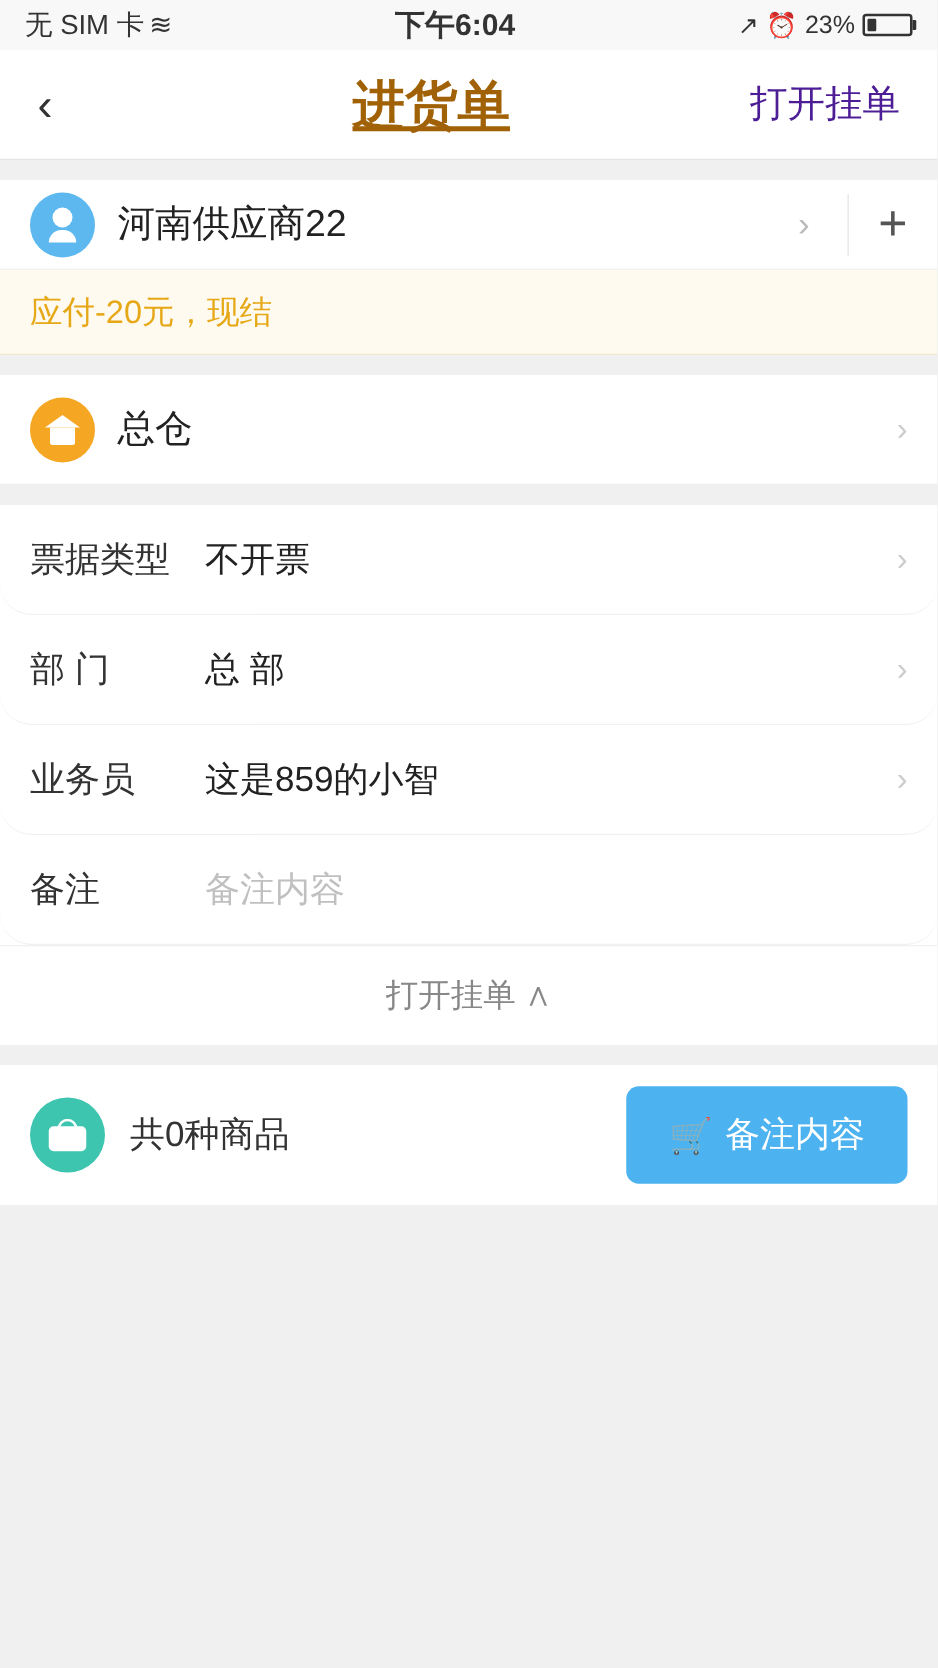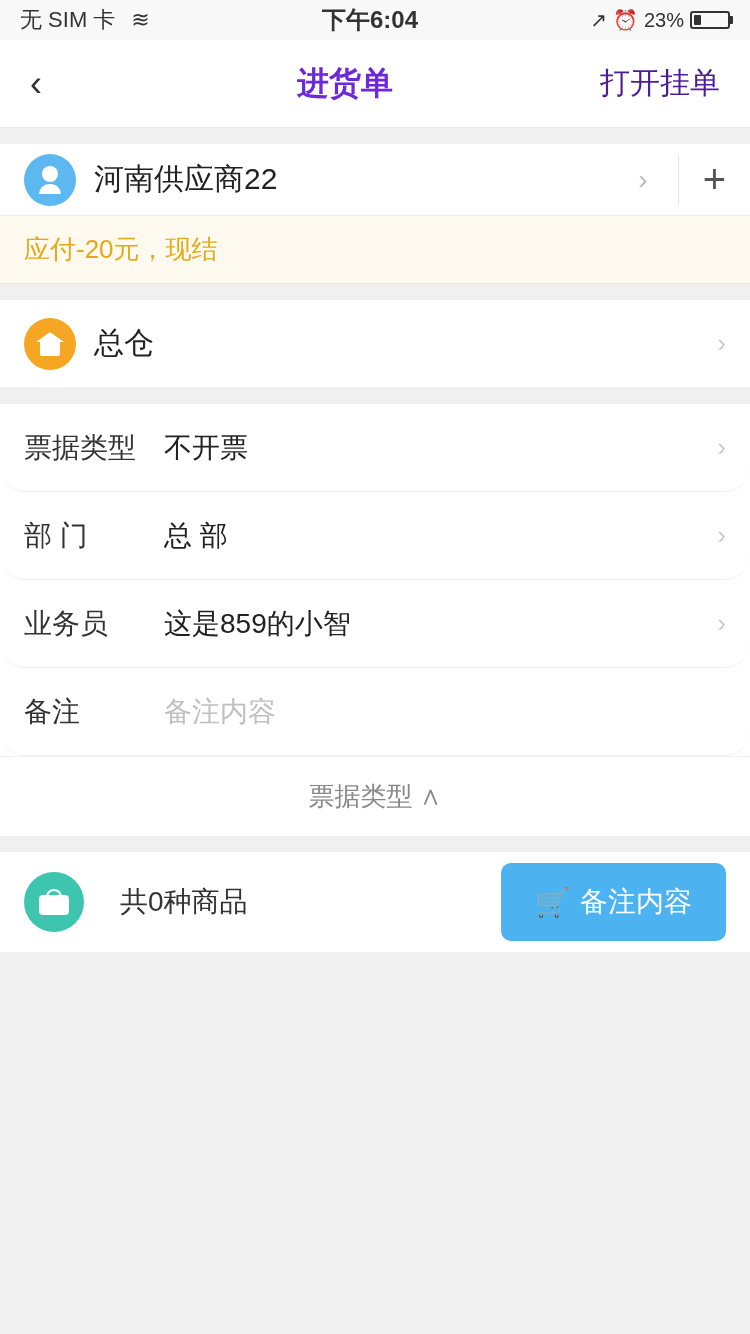--- a/index.html
+++ b/index.html
@@ -17,21 +17,21 @@
       width: 750px;
       height: 40px;
       background: #f8f8f8;
       display: flex;
       align-items: center;
       justify-content: space-between;
       padding: 0 20px;
       font-size: 22px;
       color: #333;
     }
-    .status-left { display: flex; align-items: center; gap: 16px; }
+    .status-left { display: flex; align-items: center; gap: 4px; }
     .status-center { font-weight: 700; font-size: 24px; }
     .status-right { display: flex; align-items: center; gap: 6px; font-size: 20px; }
     .battery-icon {
       display: inline-flex; align-items: center;
       border: 2px solid #333; border-radius: 3px;
       width: 40px; height: 18px; padding: 2px; position: relative;
     }
     .battery-fill { background: #333; height: 100%; width: 23%; border-radius: 1px; }
     .battery-tip {
       position: absolute; right: -5px; top: 50%;
@@ -49,21 +49,21 @@
       justify-content: space-between;
       padding: 0 30px;
       border-bottom: 1px solid #e5e5e5;
     }
     .nav-back {
       font-size: 36px;
       color: #333;
       cursor: pointer;
       width: 60px;
     }
-    .nav-title { font-size: 32px; font-weight: 600; color: #6d28d9; }
+    .nav-title { font-size: 42px; font-weight: 600; color: #a16207; text-decoration: underline; }
     .nav-action { font-size: 30px; color: #4c1d95; cursor: pointer; }
 
     
     .section-divider {
       width: 750px;
       height: 16px;
       background: #f0f0f0;
     }
 
     
@@ -216,22 +216,21 @@
     .product-bar-divider {
       width: 750px;
       height: 16px;
       background: #f0f0f0;
     }
     .product-bar {
       background: #fff;
       display: flex;
       align-items: center;
       padding: 12px 24px;
-      height: 100px;
-      gap: 16px;
+      height: 112px;
     }
     .product-icon {
       width: 60px; height: 60px;
       border-radius: 50%;
       background: #3ec5b0;
       display: flex; align-items: center; justify-content: center;
       margin-right: 20px;
       flex-shrink: 0;
     }
     .bag-icon-inner {
@@ -361,21 +360,21 @@
     <span class="form-value">这是859的小智</span>
     <span class="form-row-arrow">›</span>
   </div>
 
   <div class="form-row">
     <span class="form-label">备注</span>
     <span class="form-value placeholder">备注内容</span>
   </div>
 
   <div class="collapse-row">
-    <span class="collapse-btn">票据类型 ∧</span>
+    <span class="collapse-btn">打开挂单 ∧</span>
   </div>
 </div>
 
 <div class="product-bar-divider"></div>
 
 <div class="product-bar">
   <div class="product-icon">
     <div class="bag-icon-inner">
       <div class="bag-handle"></div>
       <div class="bag-body"></div>

